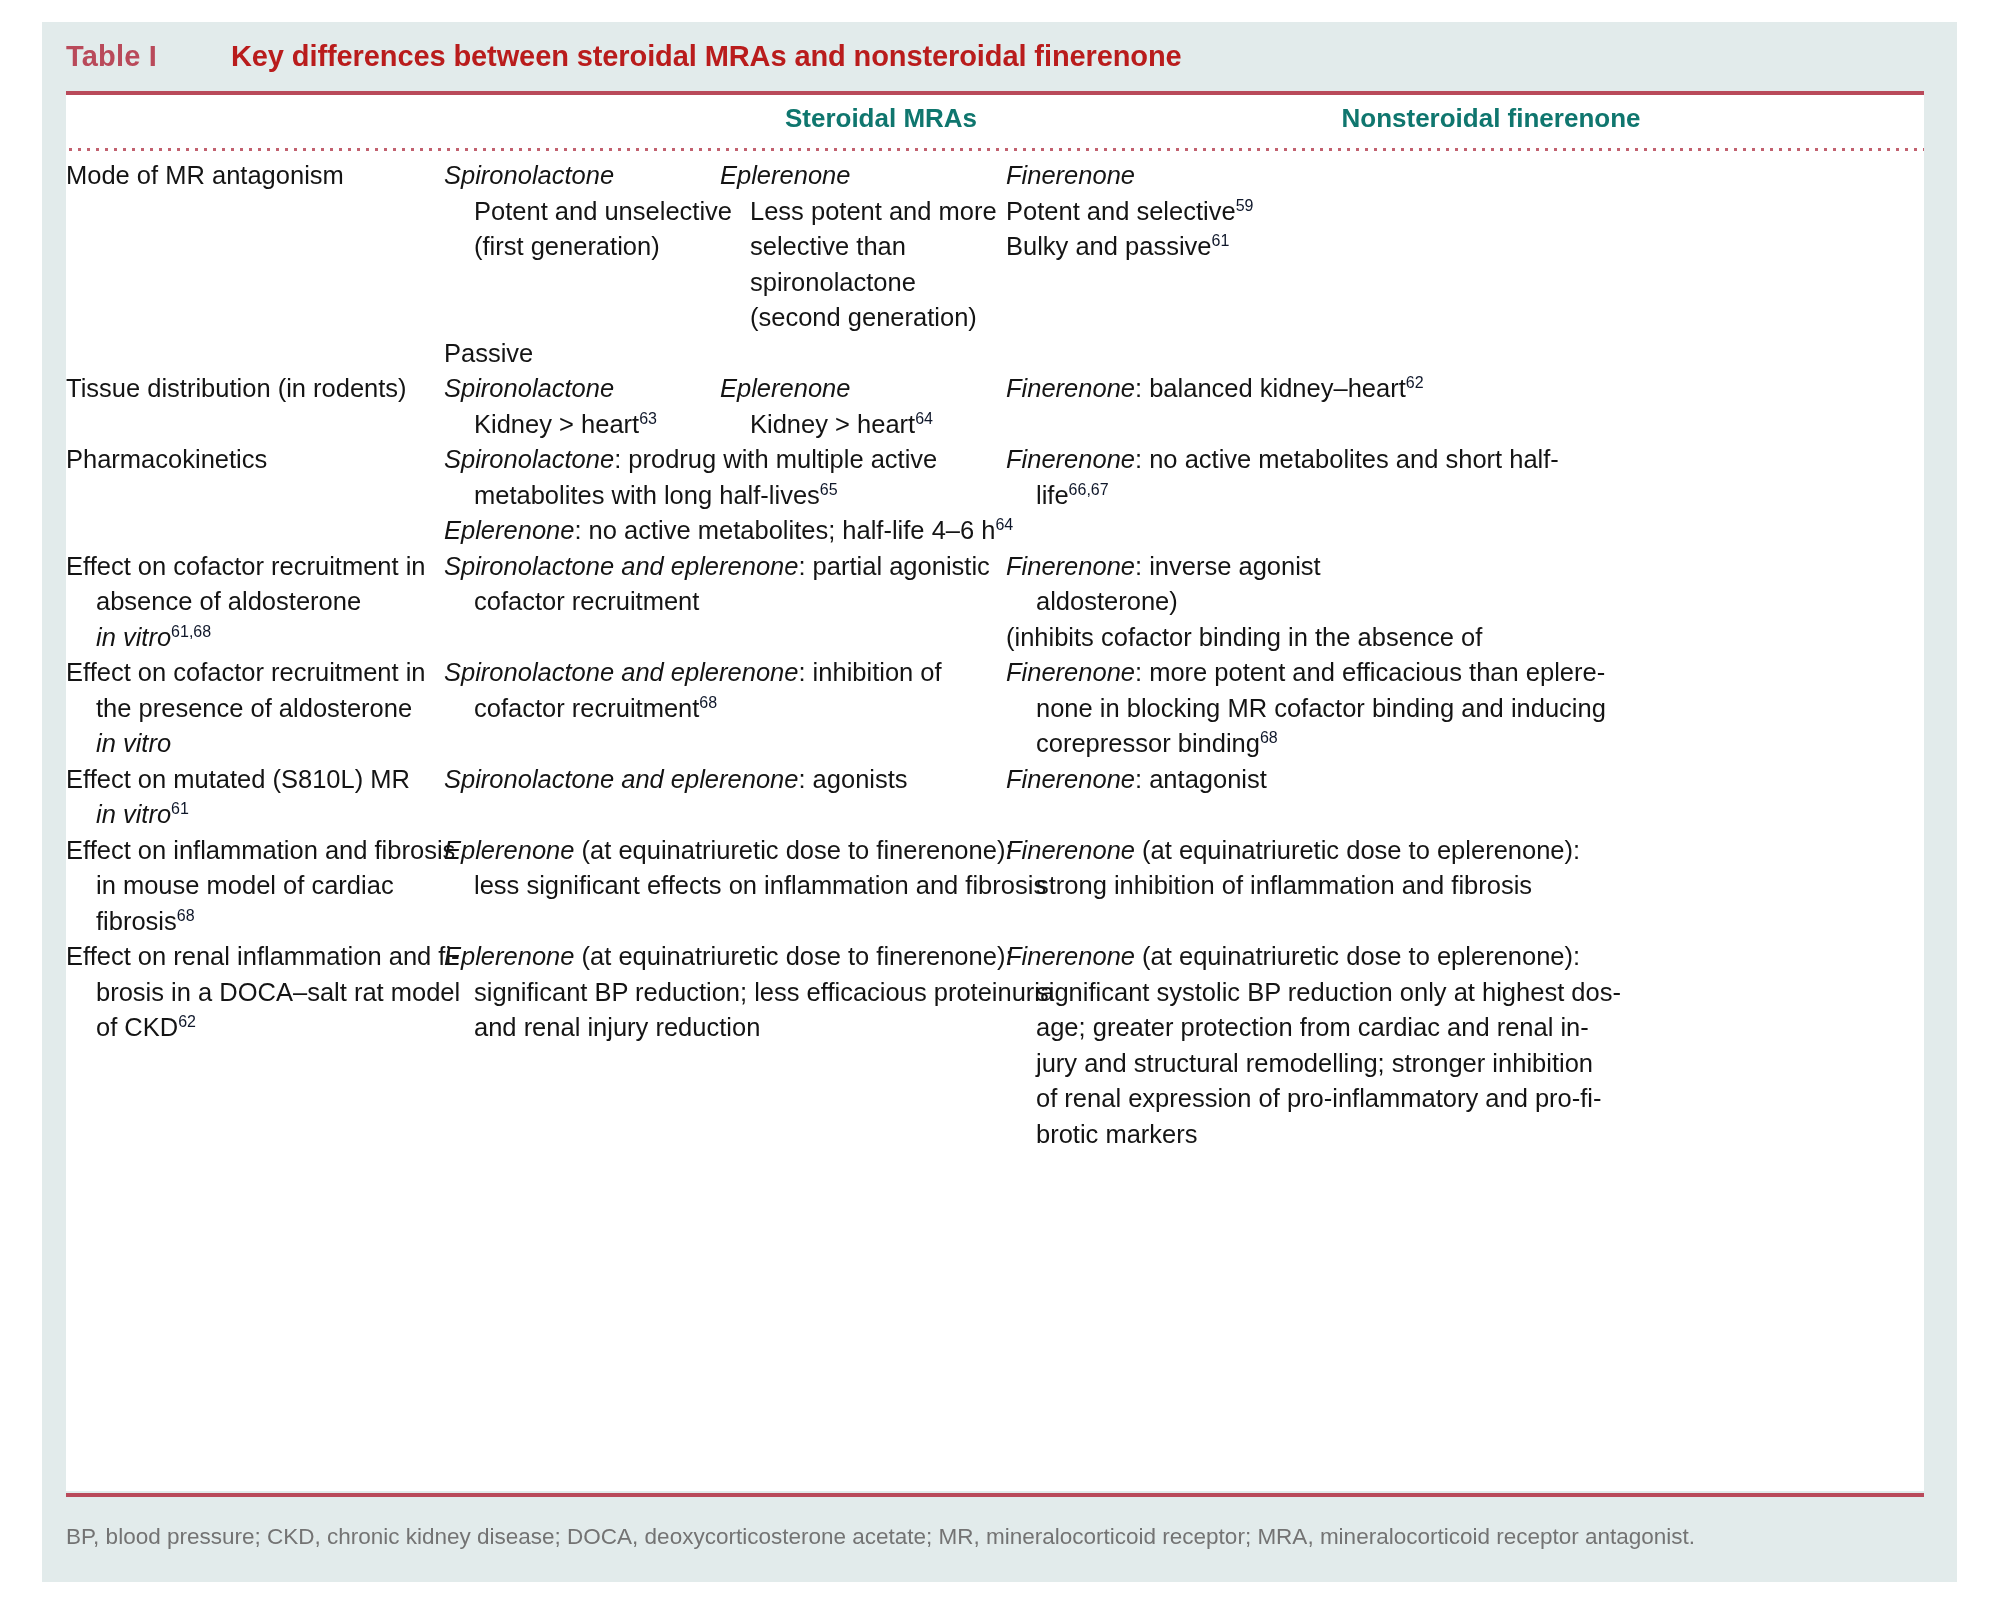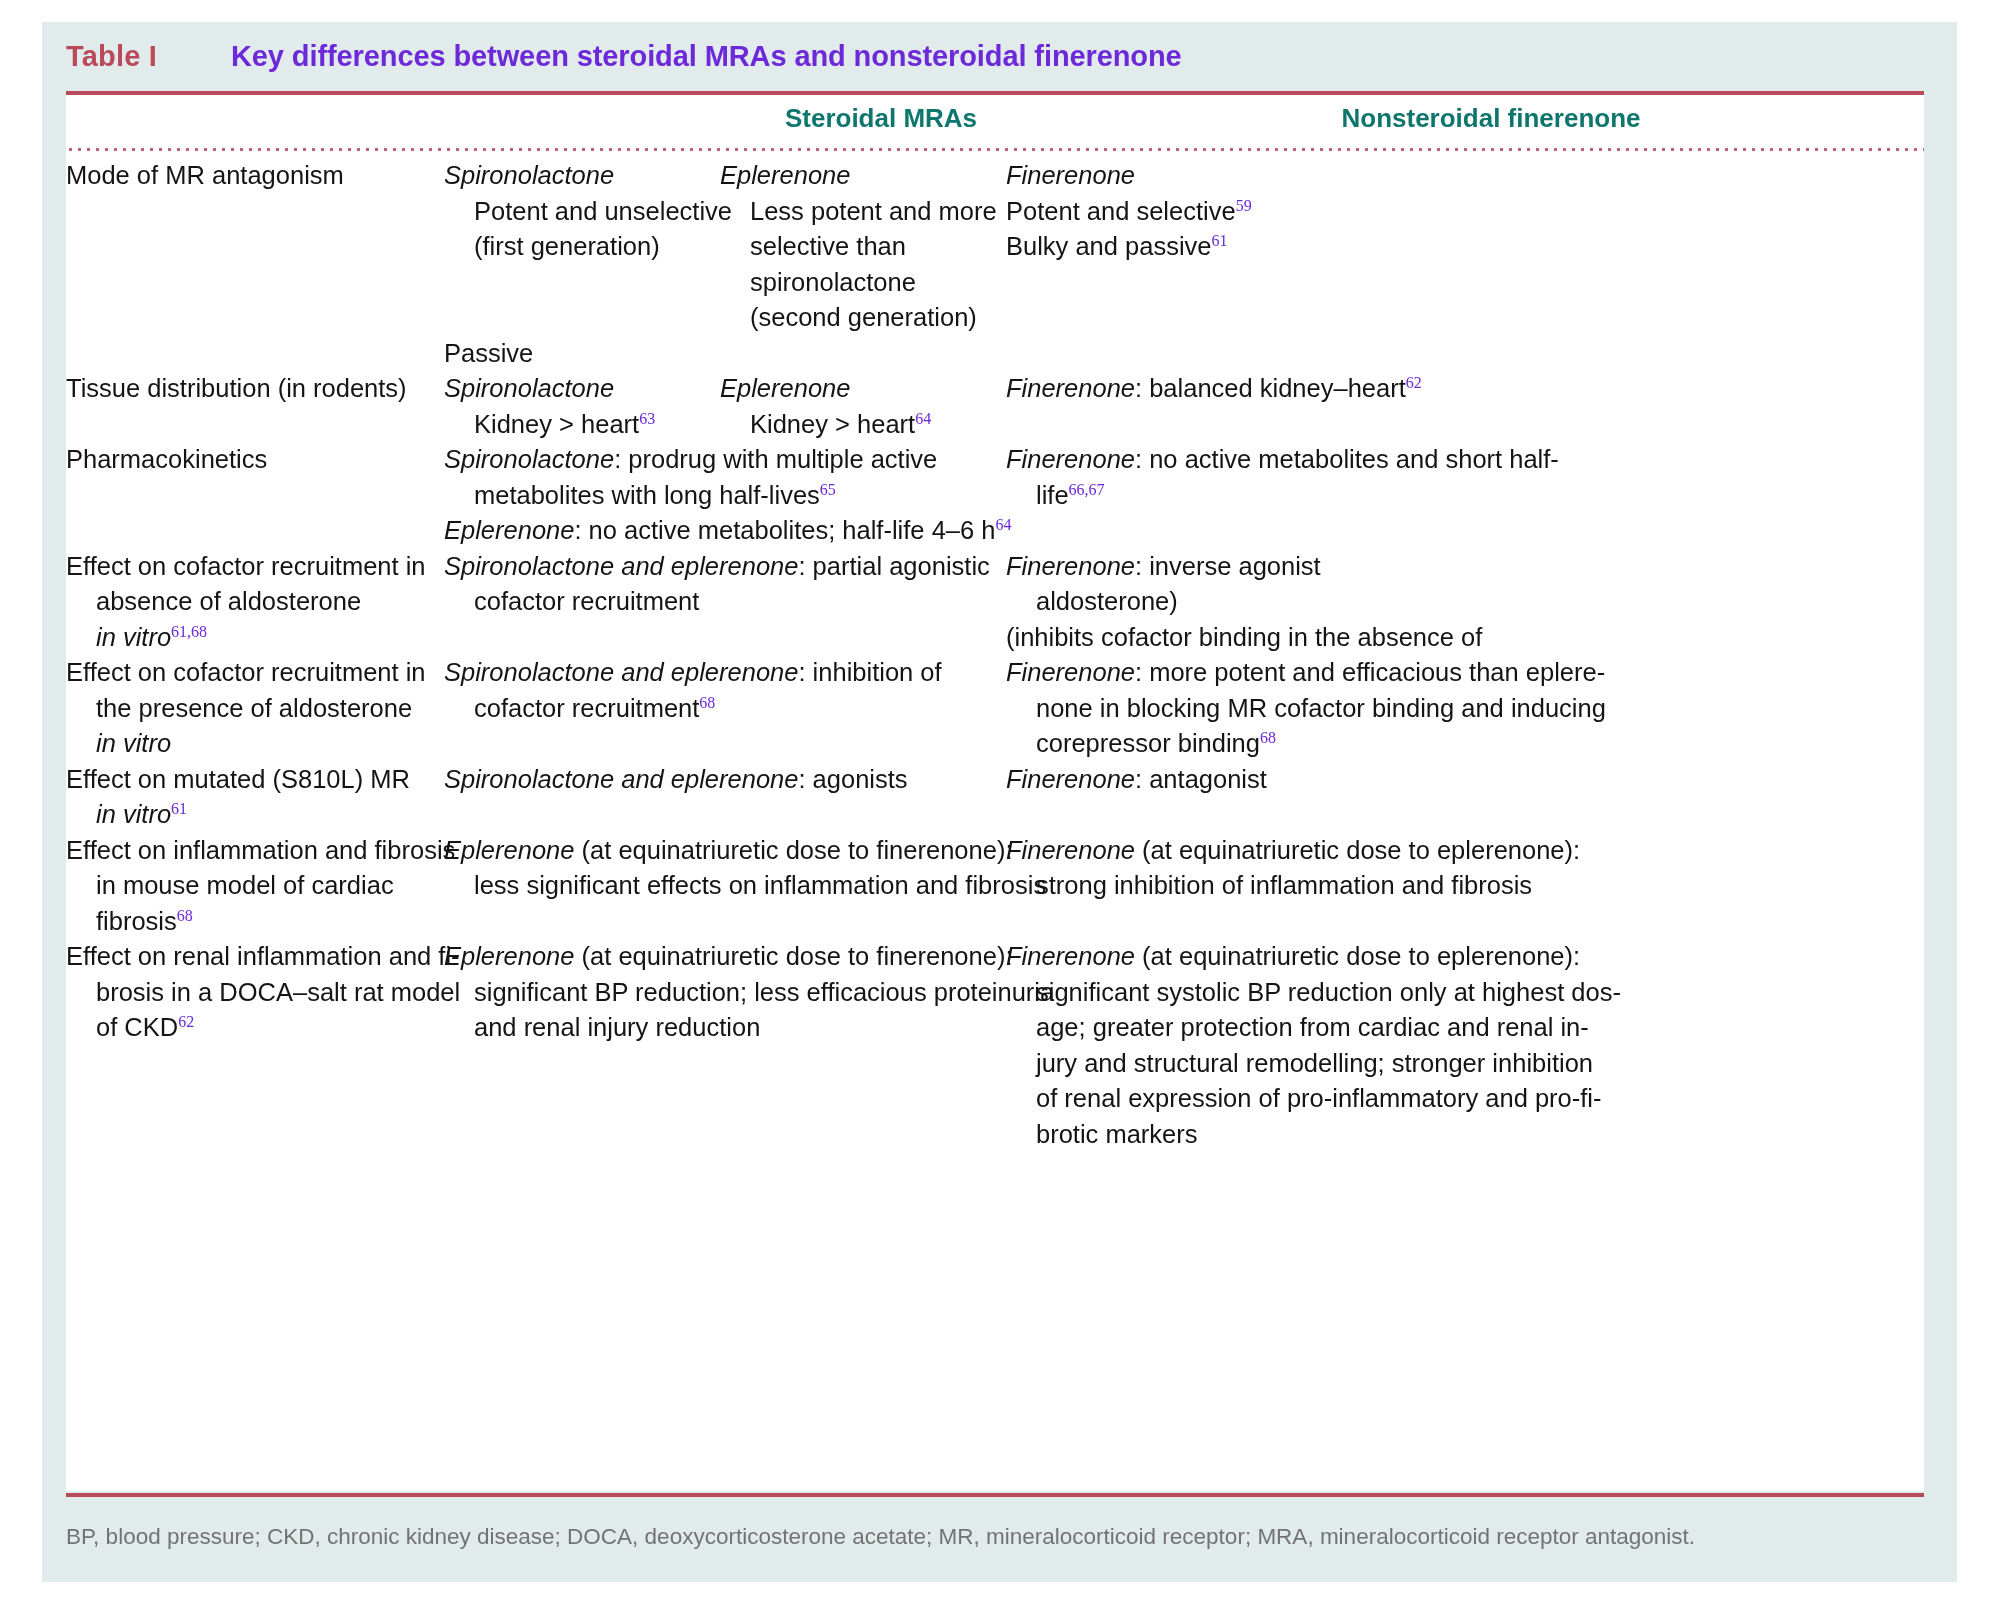--- a/index.html
+++ b/index.html
@@ -72,21 +72,21 @@
   }
   .caption-label {
     color: #b94a5a;
     font-weight: bold;
     font-size: 29px;
     letter-spacing: 0.2px;
     width: 165px;
     flex: 0 0 165px;
   }
   .caption-title {
-    color: #6d28d9;
+    color: #b91c1c;
     font-weight: bold;
     font-size: 29px;
     letter-spacing: -0.1px;
   }
 
   
   .rule-top {
     position: absolute;
     left: 66px;
     top: 91px;
@@ -166,25 +166,24 @@
   .c1 { width: 372px; flex: 0 0 372px; padding-right: 6px; }
   .c2 { width: 276px; flex: 0 0 276px; }
   .c3 { width: 286px; flex: 0 0 286px; }
   .c23 { width: 562px; flex: 0 0 562px; }
   .c4 { width: 660px; flex: 0 0 660px; }
 
   .ln { display: block; white-space: nowrap; }
   .ind { padding-left: 30px; }
   .it { font-style: italic; }
   .sup {
-    color: #6d28d9;
+    color: #0f172a;
     font-size: 16px;
     vertical-align: super;
     line-height: 0;
-    font-family: Liberation Serif, serif;
   }
 
   
   .footnote {
     position: absolute;
     left: 66px;
     top: 1524px;
     width: 1870px;
     font-size: 22.5px;
     color: #737373;

